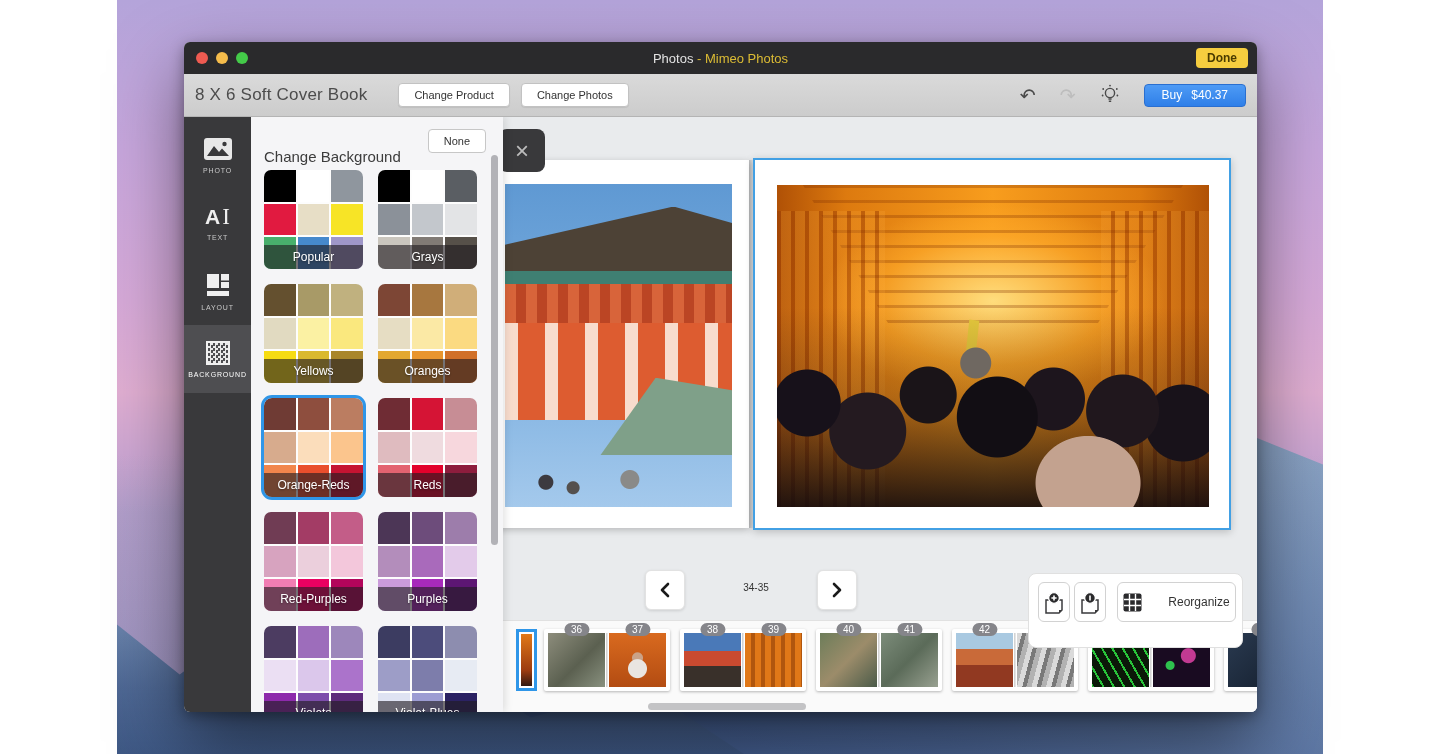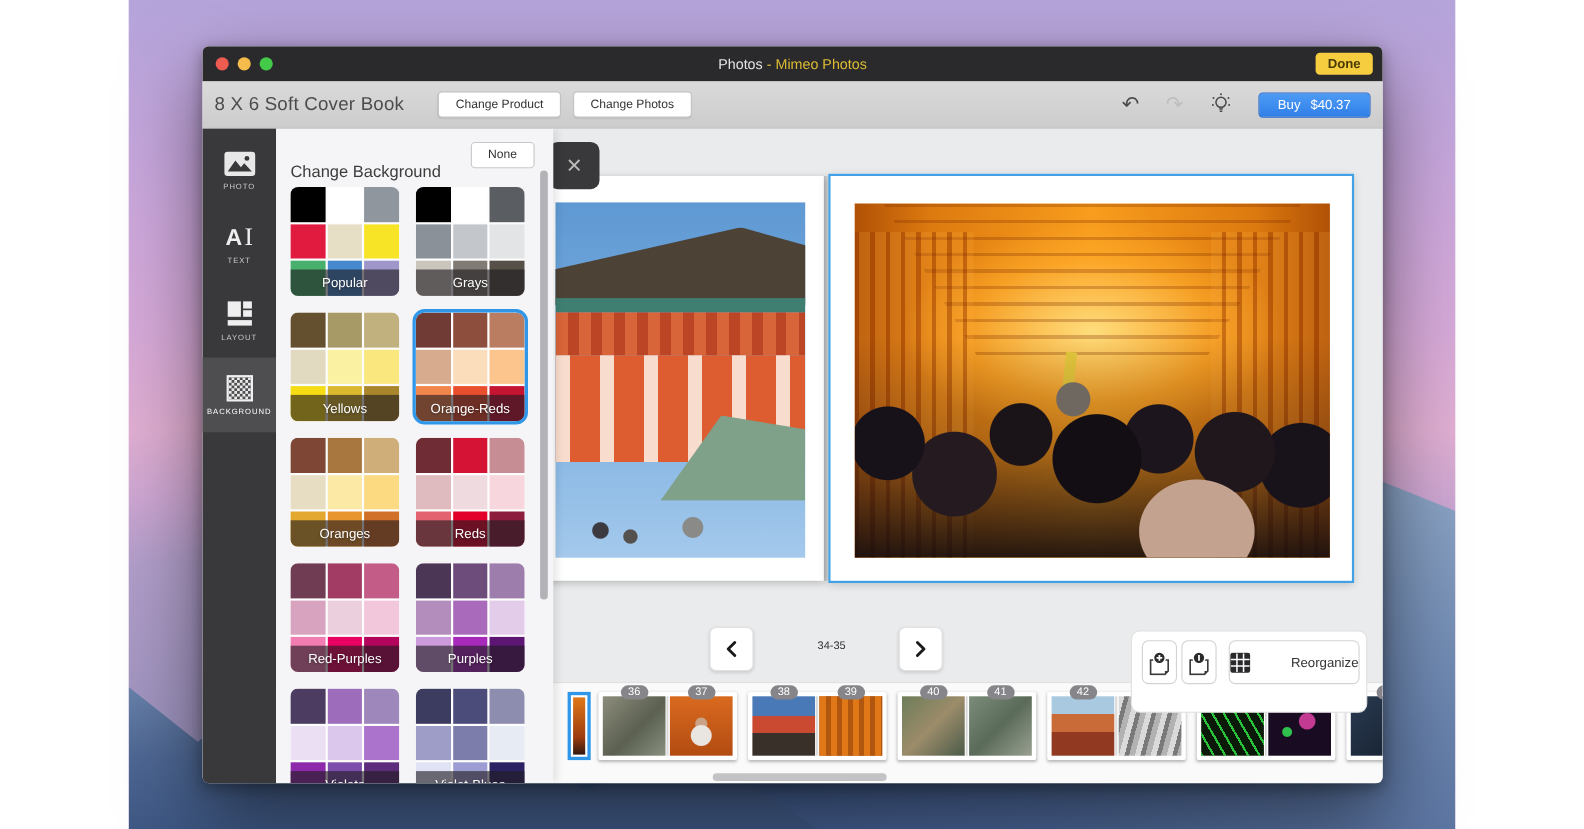--- a/index.html
+++ b/index.html
@@ -141,21 +141,21 @@
     border-radius:6px; box-shadow:0 1px 3px rgba(0,0,0,0.12); display:flex; align-items:center; justify-content:center; }
   .nav-prev { left:394px; } .nav-next { left:566px; }
   .page-ind { position:absolute; left:445px; top:465px; width:120px; text-align:center; font-size:10px; color:#333; }
 
   .tools-panel { position:absolute; left:777px; top:456px; width:215px; height:75px; background:#fff;
     border:1px solid #e0e0e0; border-radius:8px; z-index:5; }
   .tool-btn { position:absolute; top:8px; width:32px; height:40px; background:#fff; border:1px solid #d2d2d2;
     border-radius:6px; display:flex; align-items:center; justify-content:center; }
   .tool-add { left:9px; } .tool-remove { left:45px; }
   .reorg-btn { position:absolute; left:88px; top:8px; width:119px; height:40px; background:#fff;
-    border:1px solid #d2d2d2; border-radius:6px; display:flex; align-items:center; justify-content:space-between; gap:26px;
+    border:1px solid #d2d2d2; border-radius:6px; display:flex; align-items:center; justify-content:center; gap:26px;
     font-size:12px; color:#333; }
 
   
   .filmstrip { position:absolute; left:0; right:0; top:503px; height:92px; background:#fafafa;
     border-top:1px solid #e1e1e1; z-index:3; }
   .spread-sliver { position:absolute; left:265px; top:8px; width:21px; height:62px; background:#fff;
     border:3px solid #2f96e8; overflow:hidden; }
   .spread-sliver .ph { position:absolute; inset:2px; background:linear-gradient(180deg,#e07818,#9c3c10 70%,#301810); }
   .spread { position:absolute; top:8px; width:126px; height:62px; background:#fff; border-radius:2px;
     box-shadow:0 1px 3px rgba(0,0,0,0.28); display:flex; padding:4px 3px; }
@@ -438,45 +438,45 @@
               <div style="background: rgb(168, 154, 103);"></div>
               <div style="background: rgb(192, 177, 127);"></div>
               <div style="background: rgb(225, 218, 193);"></div>
               <div style="background: rgb(251, 241, 163);"></div>
               <div style="background: rgb(250, 232, 126);"></div>
               <div style="background: rgb(246, 220, 19);"></div>
               <div style="background: rgb(218, 185, 46);"></div>
               <div style="background: rgb(169, 134, 43);"></div>
               <div class="palette-label">Yellows</div>
             </div>
+            <div class="palette">
+              <div style="background: rgb(125, 70, 53);"></div>
+              <div style="background: rgb(167, 119, 63);"></div>
+              <div style="background: rgb(208, 174, 121);"></div>
+              <div style="background: rgb(230, 221, 195);"></div>
+              <div style="background: rgb(251, 233, 165);"></div>
+              <div style="background: rgb(251, 218, 129);"></div>
+              <div style="background: rgb(227, 168, 48);"></div>
+              <div style="background: rgb(233, 149, 46);"></div>
+              <div style="background: rgb(209, 112, 41);"></div>
+              <div class="palette-label">Oranges</div>
+            </div>
             <div class="palette selected">
               <div style="background: rgb(111, 59, 52);"></div>
               <div style="background: rgb(142, 78, 62);"></div>
               <div style="background: rgb(187, 125, 97);"></div>
               <div style="background: rgb(215, 171, 141);"></div>
               <div style="background: rgb(251, 221, 187);"></div>
               <div style="background: rgb(251, 197, 141);"></div>
               <div style="background: rgb(241, 134, 76);"></div>
               <div style="background: rgb(233, 79, 45);"></div>
               <div style="background: rgb(197, 20, 50);"></div>
               <div class="palette-label">Orange-Reds</div>
             </div>
             <div class="palette">
-              <div style="background: rgb(125, 70, 53);"></div>
-              <div style="background: rgb(167, 119, 63);"></div>
-              <div style="background: rgb(208, 174, 121);"></div>
-              <div style="background: rgb(230, 221, 195);"></div>
-              <div style="background: rgb(251, 233, 165);"></div>
-              <div style="background: rgb(251, 218, 129);"></div>
-              <div style="background: rgb(227, 168, 48);"></div>
-              <div style="background: rgb(233, 149, 46);"></div>
-              <div style="background: rgb(209, 112, 41);"></div>
-              <div class="palette-label">Oranges</div>
-            </div>
-            <div class="palette">
               <div style="background: rgb(111, 44, 52);"></div>
               <div style="background: rgb(213, 20, 53);"></div>
               <div style="background: rgb(199, 141, 149);"></div>
               <div style="background: rgb(223, 187, 191);"></div>
               <div style="background: rgb(239, 219, 223);"></div>
               <div style="background: rgb(247, 215, 221);"></div>
               <div style="background: rgb(227, 99, 112);"></div>
               <div style="background: rgb(226, 1, 43);"></div>
               <div style="background: rgb(141, 29, 61);"></div>
               <div class="palette-label">Reds</div>

